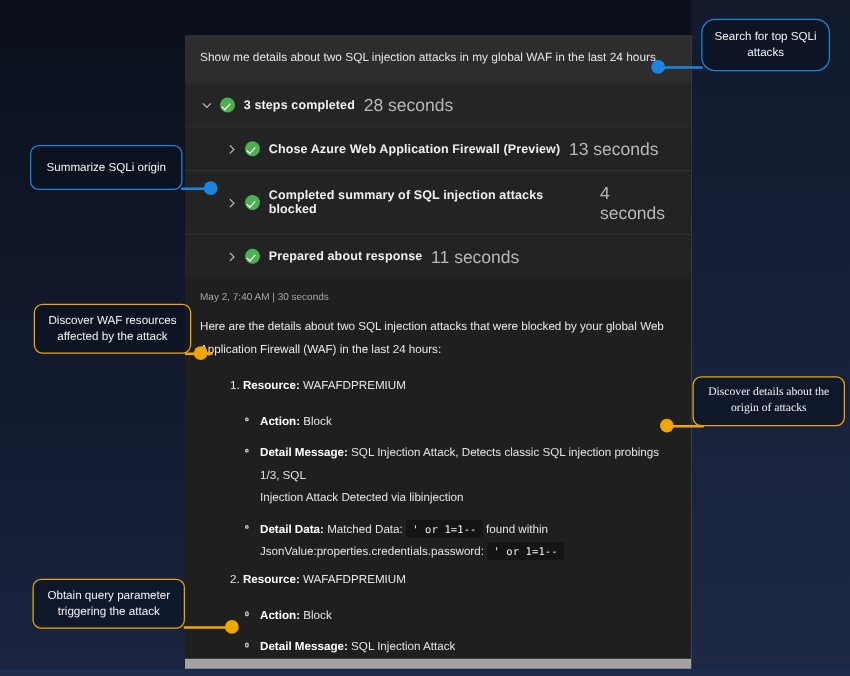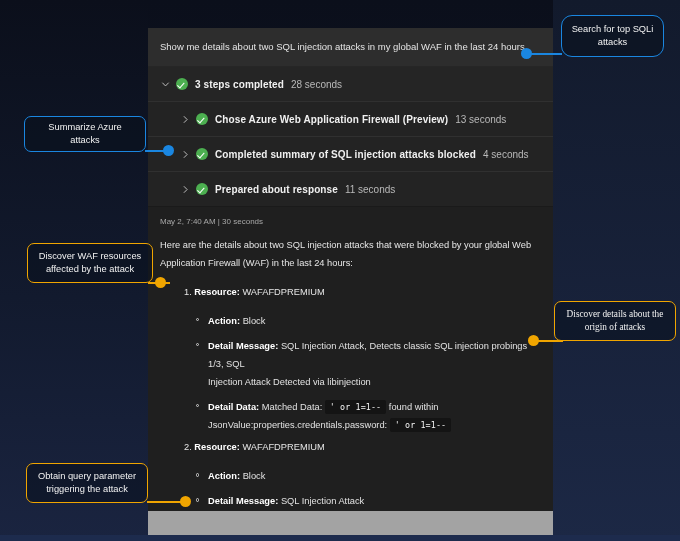--- a/index.html
+++ b/index.html
@@ -101,21 +101,21 @@
     transform: rotate(42deg);
   }
 
   .step-label {
     font-size: 10px;
     font-weight: bold;
     color: #f0f0f0;
     letter-spacing: .1px;
   }
   .step-dur {
-    font-size: 10px;
+    font-size: 14px;
     color: #b9b9b9;
     margin-left: 7px;
     font-weight: normal;
   }
 
   
   .answer {
     padding: 10px 14px 0 12px;
     background: #1f1f1f;
   }
@@ -321,21 +321,21 @@
 
 <div class="leader blue" style="left:530px; top:53px; width:32px;"></div>
 <div class="dot blue" style="left:521px; top:48px;"></div>
 <div class="callout blue" style="left:561px; top:15px; width:103px; height:42px;border-radius:11px;">
   <span>Search for top SQLi attacks</span>
 </div>
 
 <div class="leader blue" style="left:145px; top:150px; width:28px;"></div>
 <div class="dot blue" style="left:163px; top:145px;"></div>
 <div class="callout blue" style="left:24px; top:116px; width:122px; height:36px;">
-  <span>Summarize Azure attacks</span>
+  <span>Summarize SQLi origin</span>
 </div>
 
 <div class="leader amber" style="left:148px; top:282px; width:22px;"></div>
 <div class="dot amber" style="left:155px; top:277px;"></div>
 <div class="callout amber" style="left:27px; top:243px; width:126px; height:40px;">
   <span>Discover WAF resources affected by the attack</span>
 </div>
 
 <div class="leader amber" style="left:537px; top:340px; width:26px;"></div>
 <div class="dot amber" style="left:528px; top:335px;"></div>

